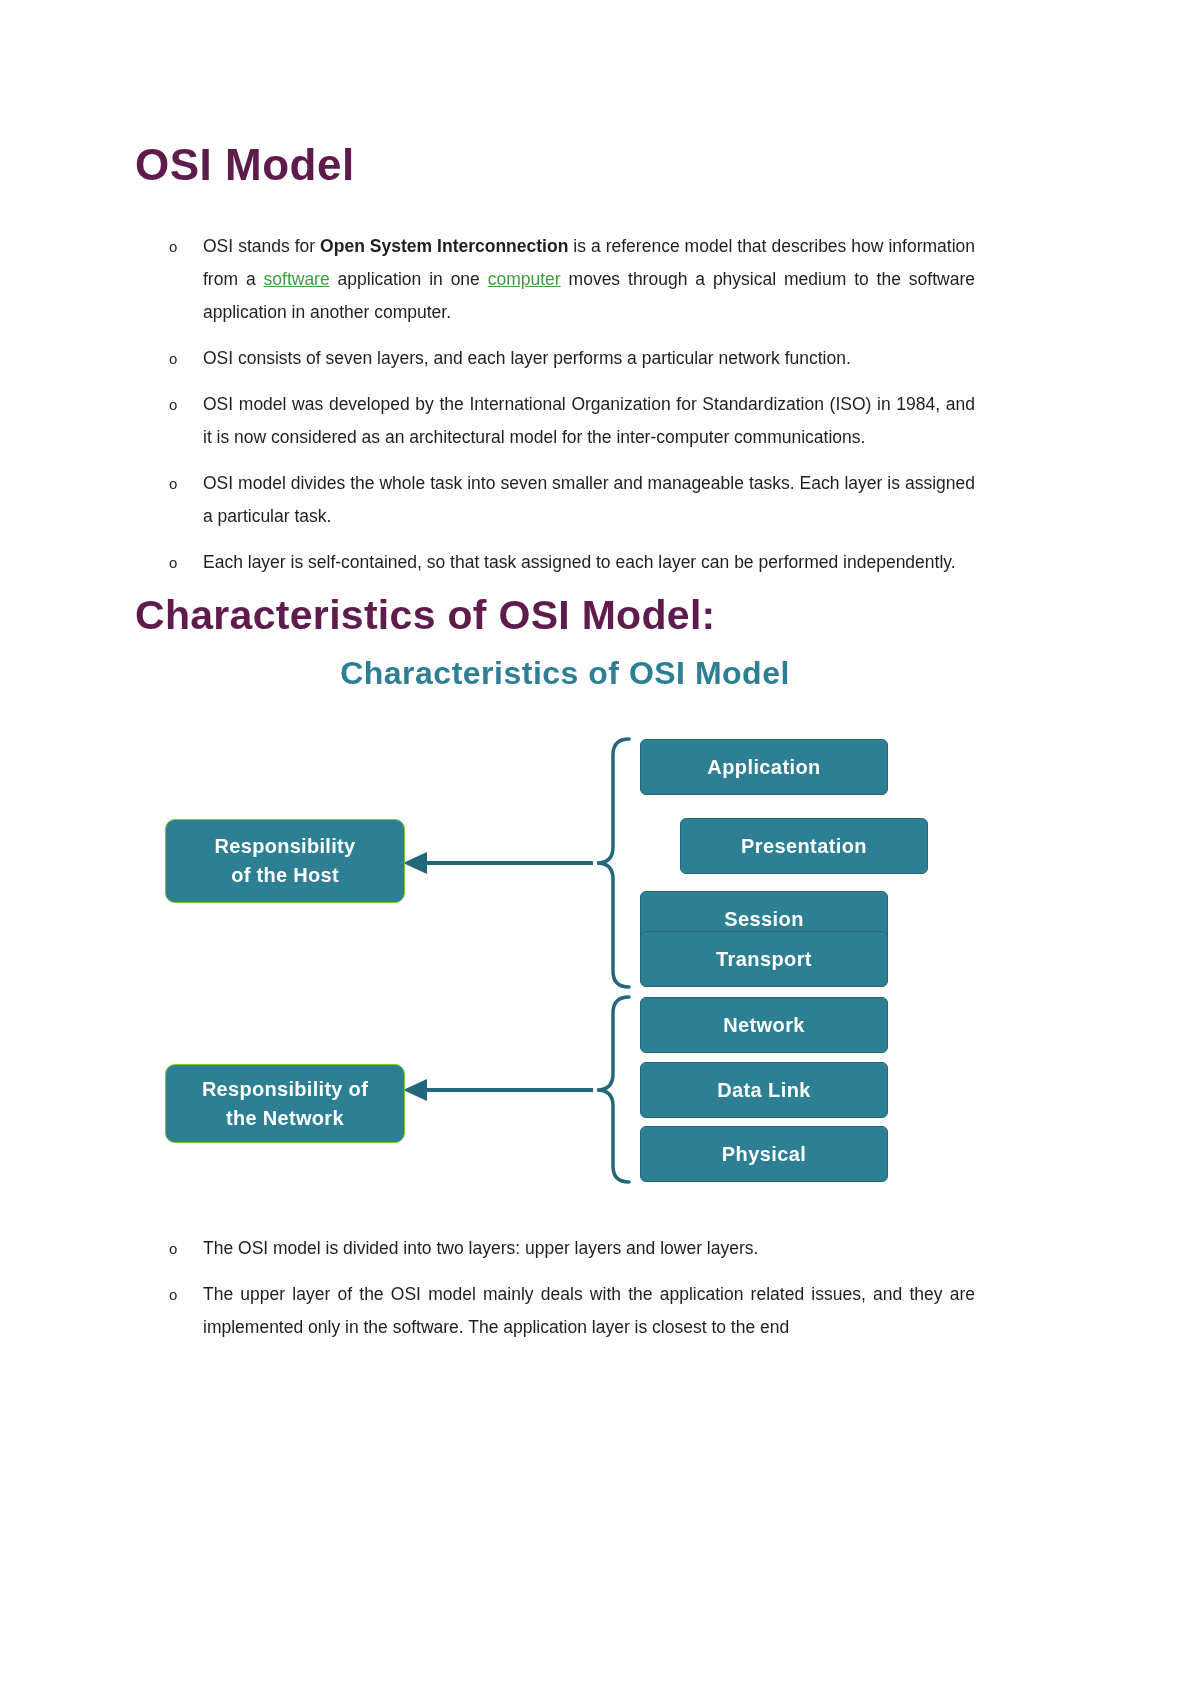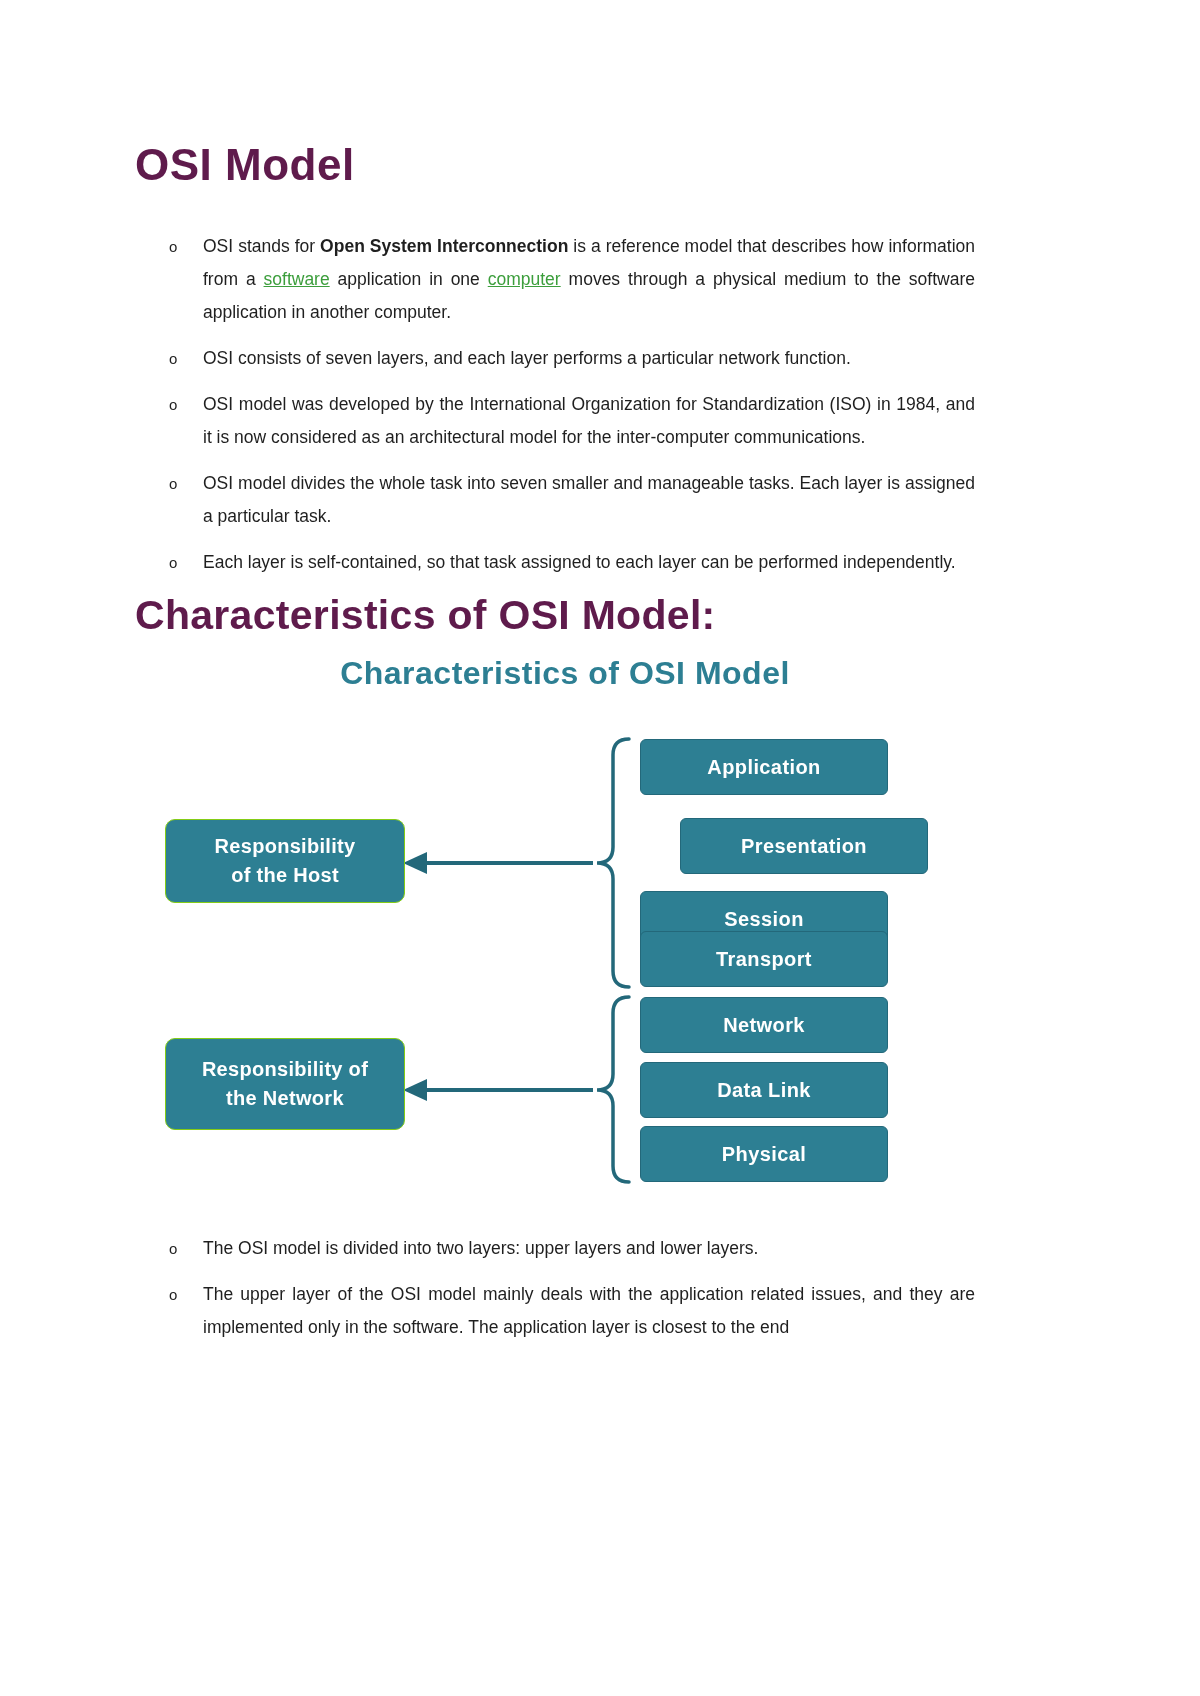--- a/index.html
+++ b/index.html
@@ -96,21 +96,21 @@
     font-weight: 700;
     letter-spacing: 0.3px;
     display: flex;
     align-items: center;
     justify-content: center;
     text-align: center;
     white-space: pre-line;
     line-height: 1.45;
   }
   .resp-box.host { top: 105px; height: 84px; }
-  .resp-box.network { top: 324px; height: 92px; }
+  .resp-box.network { top: 350px; height: 79px; }
   svg.overlay {
     position: absolute;
     inset: 0;
     width: 840px;
     height: 470px;
     pointer-events: none;
   }
   .layer-pos-0 { top: 25px; }
   .layer-pos-1 { top: 104px; margin-left: 40px; }
   .layer-pos-2 { top: 153px; margin-top: 24px; }

